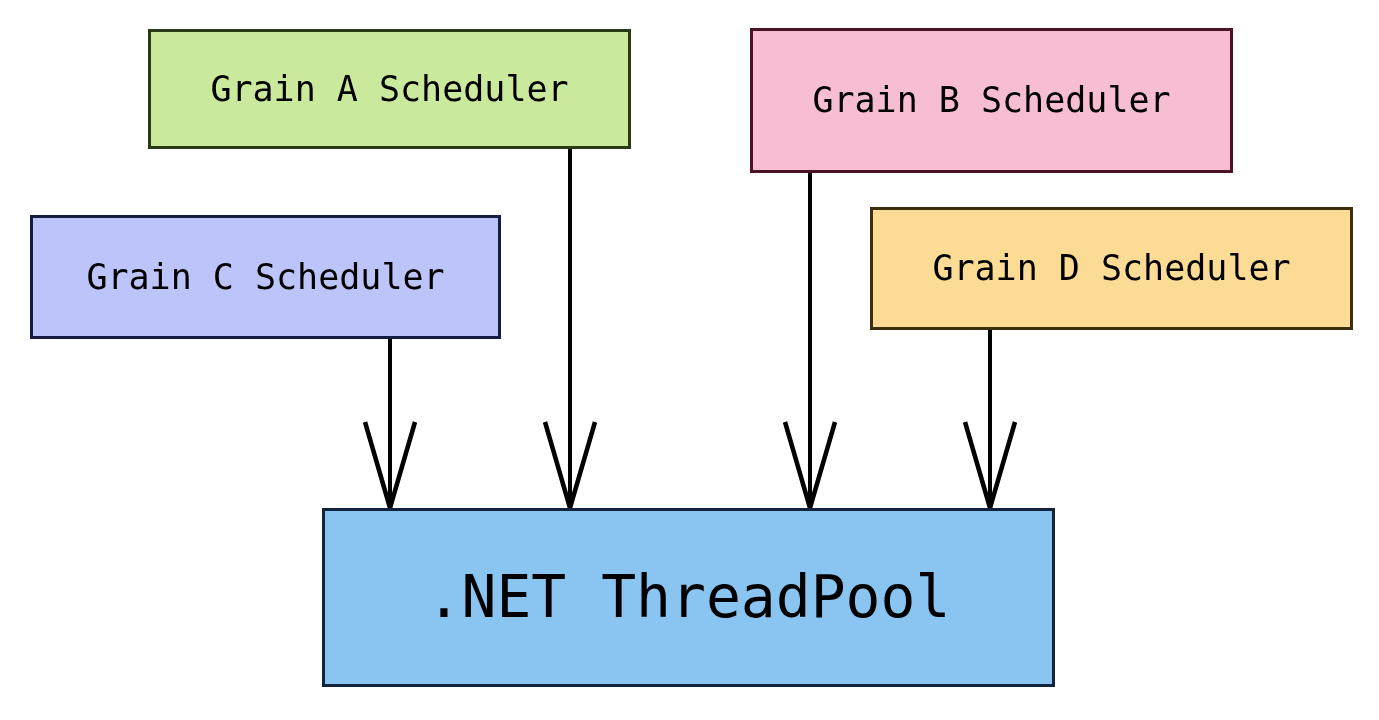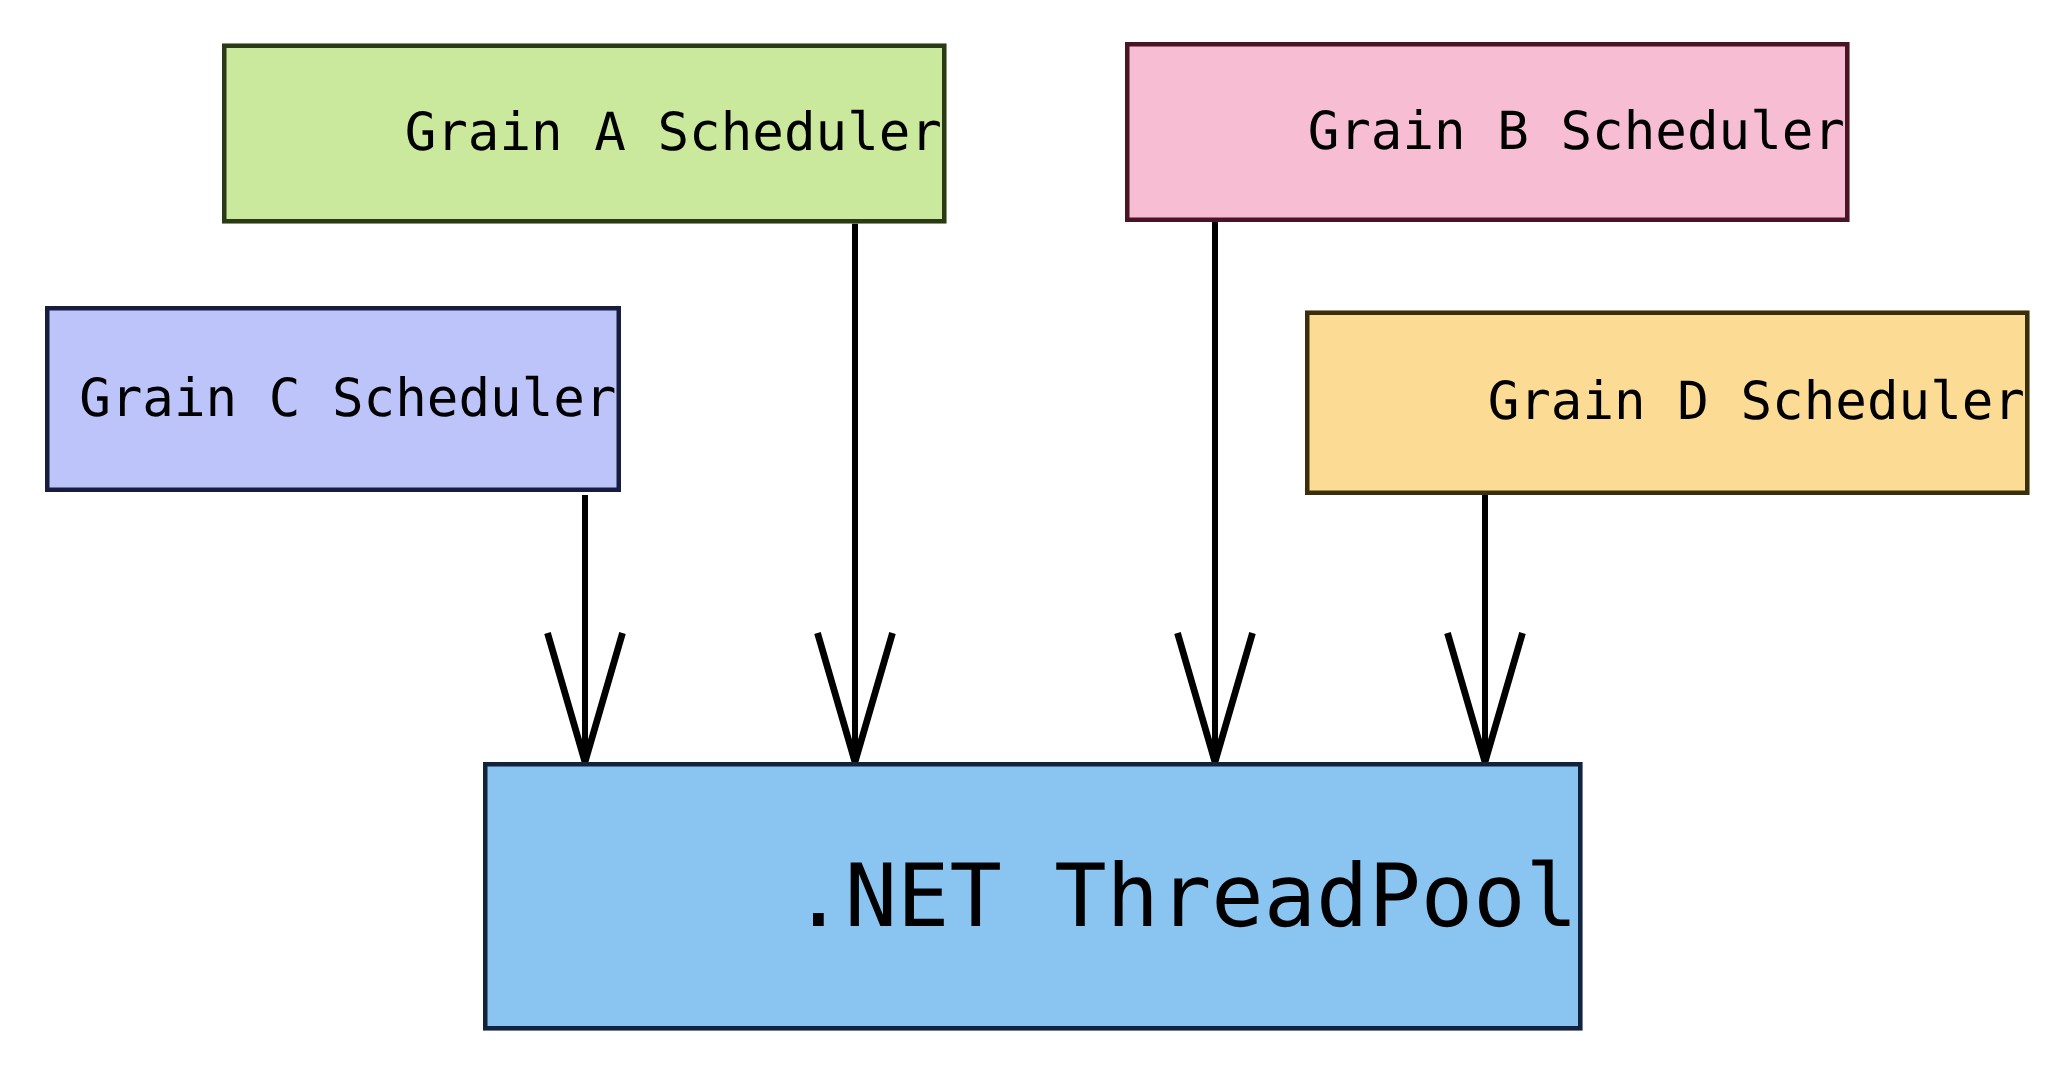--- a/index.html
+++ b/index.html
@@ -24,21 +24,21 @@
     top: 0;
     width: 1379px;
     height: 720px;
     pointer-events: none;
   }
   .node {
     position: absolute;
     box-sizing: border-box;
     display: flex;
     align-items: center;
-    justify-content: flex-end;
+    justify-content: center;
     border-style: solid;
     border-width: 3px;
     color: #000000;
     text-align: center;
     white-space: pre;
     line-height: 1.1;
     letter-spacing: 0px;
   }
   .node-label {
     display: block;
@@ -72,25 +72,25 @@
       <g>
         <line x1="990" y1="330" x2="990" y2="508" stroke="#000000" stroke-width="4"></line>
         <path d="M 965 422 L 990 508 L 1015 422" fill="none" stroke="#000000" stroke-width="4.5" stroke-linecap="butt" stroke-linejoin="miter"></path>
       </g>
     </svg>
 
   <div class="node scheduler-node" style="left: 148px; top: 29px; width: 483px; height: 120px; background: rgb(203, 233, 157); border-color: rgb(43, 58, 22); font-size: 35px;">
     <span class="node-label">Grain A Scheduler</span>
   </div>
 
-  <div class="node scheduler-node" style="left: 750px; top: 28px; width: 483px; height: 120px; background: rgb(247, 190, 211); border-color: rgb(74, 20, 36); font-size: 35px;">
+  <div class="node scheduler-node" style="left: 750px; top: 28px; width: 483px; height: 145px; background: rgb(247, 190, 211); border-color: rgb(74, 20, 36); font-size: 35px;">
     <span class="node-label">Grain B Scheduler</span>
   </div>
 
-  <div class="node scheduler-node" style="left: 30px; top: 204px; width: 384px; height: 124px; background: rgb(188, 196, 250); border-color: rgb(22, 29, 63); font-size: 35px;">
+  <div class="node scheduler-node" style="left: 30px; top: 215px; width: 471px; height: 124px; background: rgb(188, 196, 250); border-color: rgb(22, 29, 63); font-size: 35px;">
     <span class="node-label">Grain C Scheduler</span>
   </div>
 
   <div class="node pool-node" style="left: 322px; top: 508px; width: 733px; height: 179px; background: rgb(138, 196, 240); border-color: rgb(20, 35, 60); font-size: 58px;">
     <span class="node-label">.NET ThreadPool</span>
   </div>
 
   <div class="node scheduler-node" style="left: 870px; top: 207px; width: 483px; height: 123px; background: rgb(252, 220, 148); border-color: rgb(59, 46, 12); font-size: 35px;">
     <span class="node-label">Grain D Scheduler</span>
   </div>

